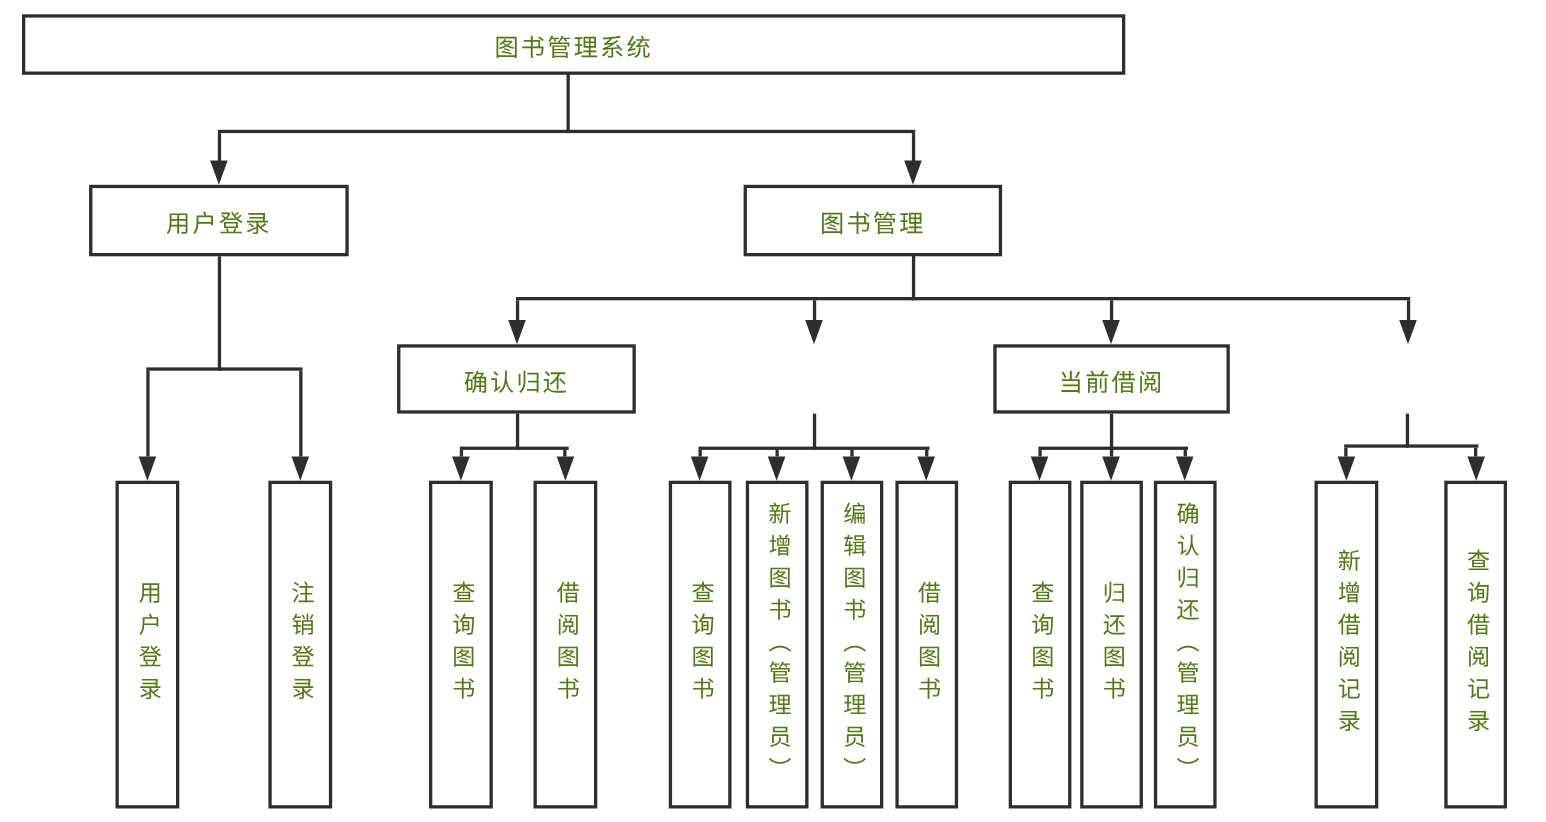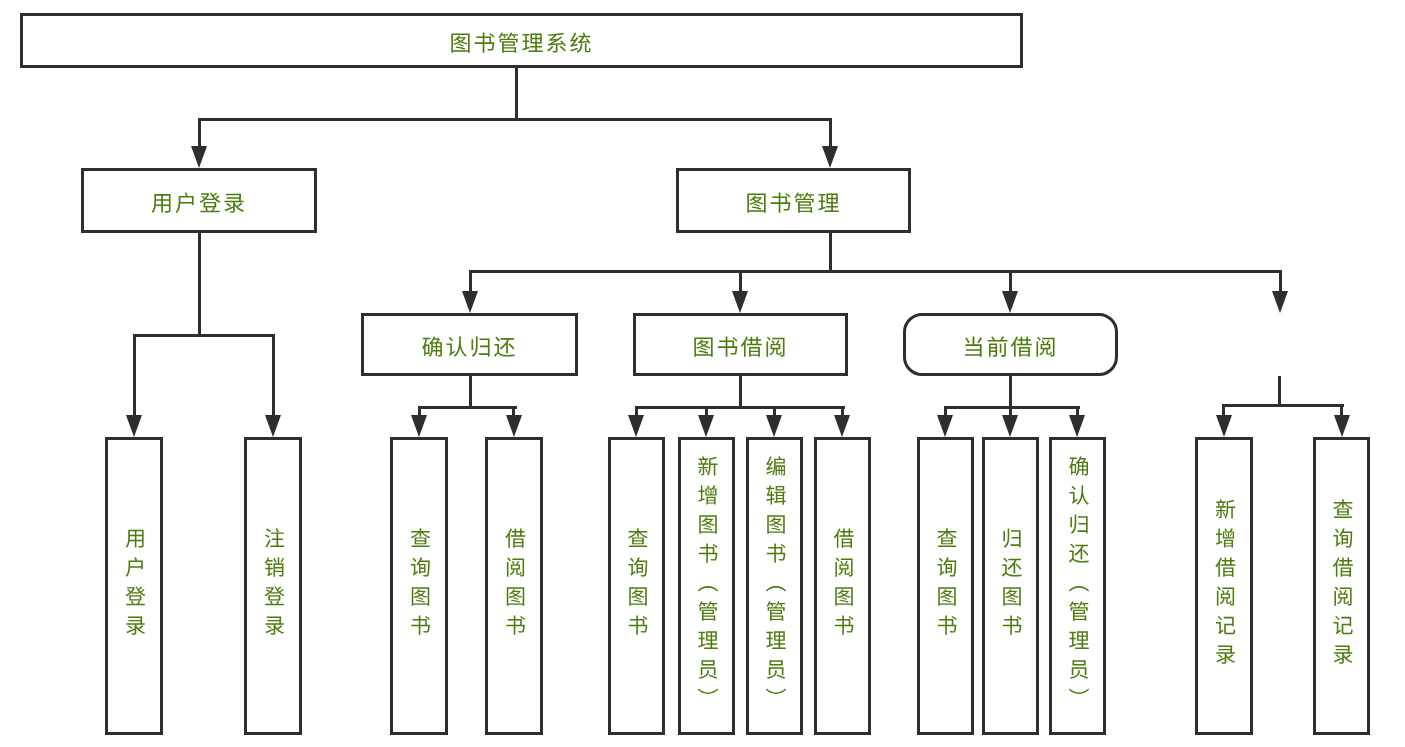--- a/index.html
+++ b/index.html
@@ -44,25 +44,22 @@
   </div>
 
   <div class="box" style="left:676px; top:168px; width:235px; height:65px;">
     <span class="hlabel">图书管理</span>
   </div>
 
   <div class="box" style="left:361px; top:313px; width:217px; height:63px;">
     <span class="hlabel">确认归还</span>
   </div>
 
-  <div class="box" style="left:633px; top:313px; width:215px; height:63px;">
-    <span class="hlabel">图书借阅</span>
-  </div>
 
-  <div class="box" style="left:903px; top:313px; width:215px; height:63px;border-radius:19px;">
+  <div class="box" style="left:903px; top:313px; width:215px; height:63px;">
     <span class="hlabel">当前借阅</span>
   </div>
 
 
   <div class="box" style="left:105px; top:437px; width:58px; height:298px;">
     <span class="vlabel">用户登录</span>
   </div>
 
   <div class="box" style="left:244px; top:437px; width:58px; height:298px;">
     <span class="vlabel">注销登录</span>

